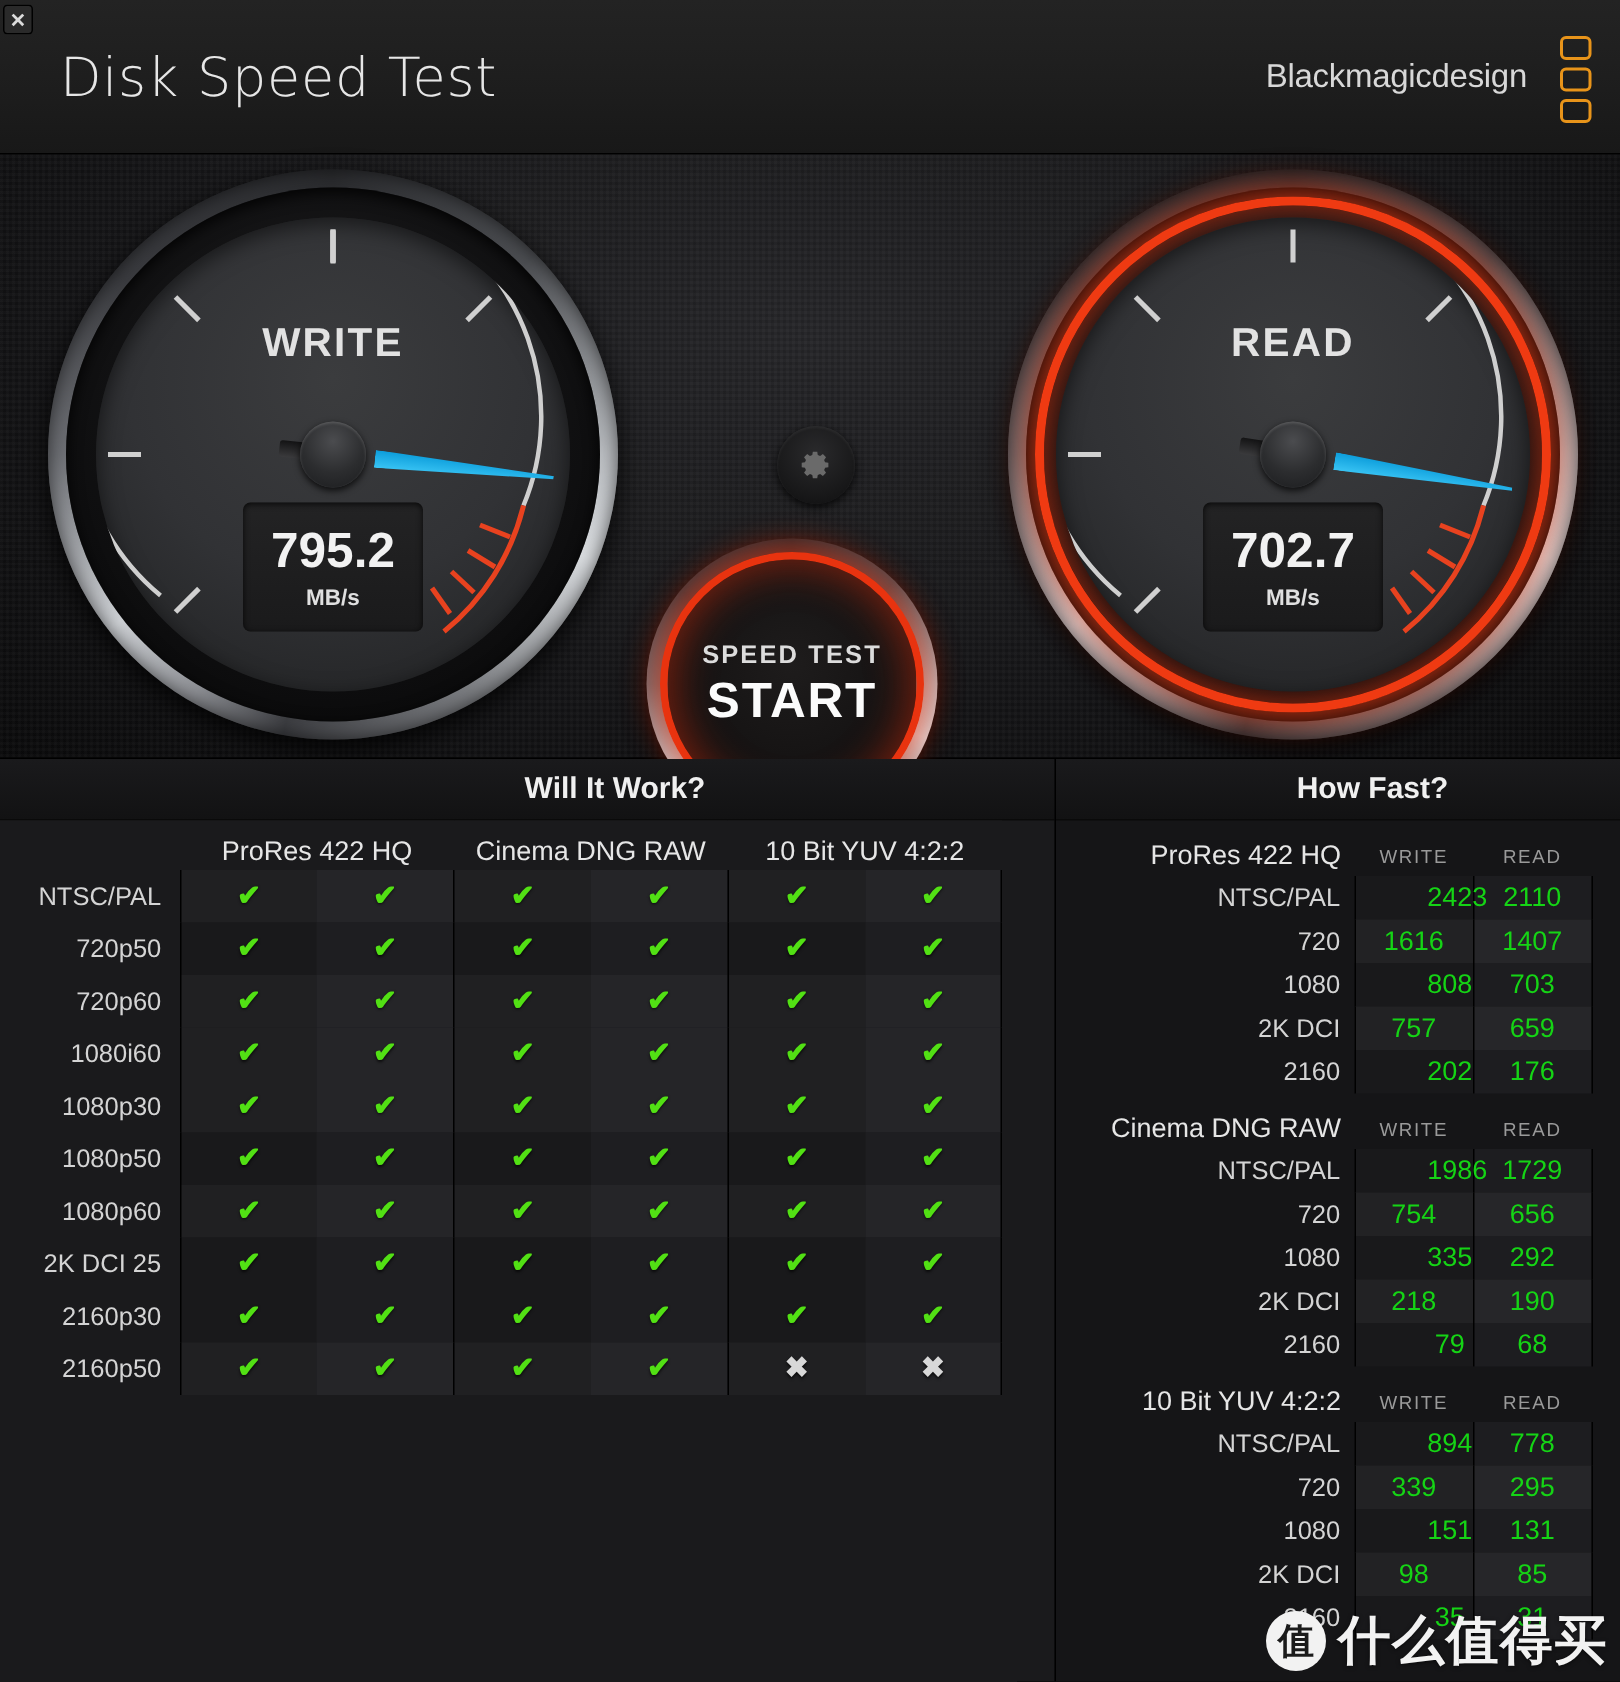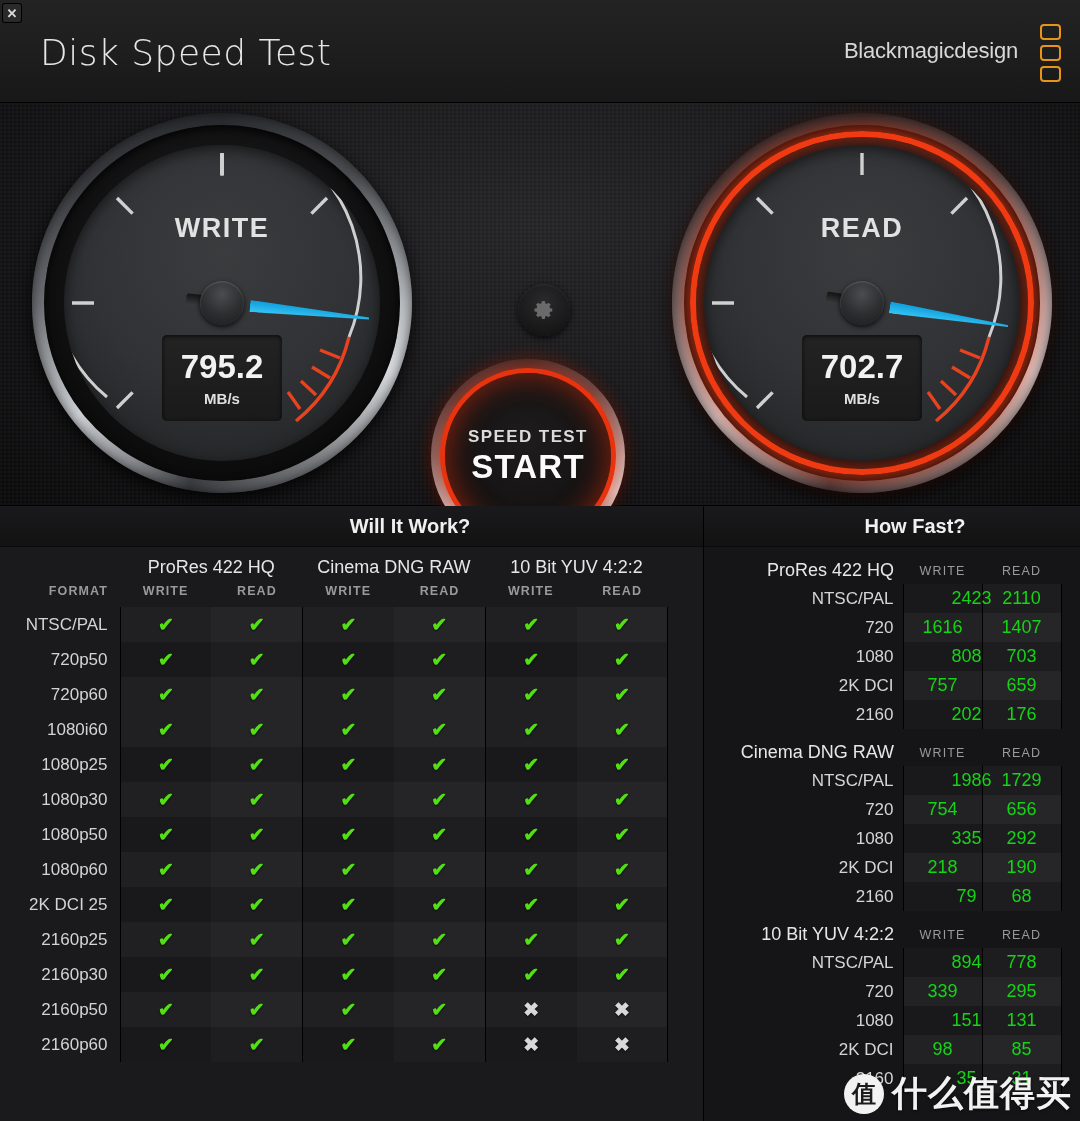--- a/index.html
+++ b/index.html
@@ -372,29 +372,20 @@
           <col class="c">
           <col class="c">
         </colgroup>
       <thead>
         <tr>
           <th class="grp-th"></th>
           <th class="grp-th" colspan="2">ProRes 422 HQ</th>
           <th class="grp-th" colspan="2">Cinema DNG RAW</th>
           <th class="grp-th" colspan="2">10 Bit YUV 4:2:2</th>
         </tr>
-        <tr>
-          <th class="sub-th fmt">FORMAT</th>
-          <th class="sub-th">WRITE</th>
-          <th class="sub-th">READ</th>
-          <th class="sub-th">WRITE</th>
-          <th class="sub-th">READ</th>
-          <th class="sub-th">WRITE</th>
-          <th class="sub-th">READ</th>
-        </tr>
       </thead>
       <tbody id="wiw-body">
           <tr class="r-odd">
             <td class="fmt-cell">NTSC/PAL</td>
             <td class="cell colA grp-start"><span class="mark ok">✔</span></td>
             <td class="cell colB"><span class="mark ok">✔</span></td>
             <td class="cell colA grp-start"><span class="mark ok">✔</span></td>
             <td class="cell colB"><span class="mark ok">✔</span></td>
             <td class="cell colA grp-start"><span class="mark ok">✔</span></td>
             <td class="cell colB grp-end"><span class="mark ok">✔</span></td>
@@ -419,29 +410,20 @@
           </tr>
           <tr class="r-odd">
             <td class="fmt-cell">1080i60</td>
             <td class="cell colA grp-start"><span class="mark ok">✔</span></td>
             <td class="cell colB"><span class="mark ok">✔</span></td>
             <td class="cell colA grp-start"><span class="mark ok">✔</span></td>
             <td class="cell colB"><span class="mark ok">✔</span></td>
             <td class="cell colA grp-start"><span class="mark ok">✔</span></td>
             <td class="cell colB grp-end"><span class="mark ok">✔</span></td>
           </tr>
-          <tr class="r-even">
-            <td class="fmt-cell">1080p25</td>
-            <td class="cell colA grp-start"><span class="mark ok">✔</span></td>
-            <td class="cell colB"><span class="mark ok">✔</span></td>
-            <td class="cell colA grp-start"><span class="mark ok">✔</span></td>
-            <td class="cell colB"><span class="mark ok">✔</span></td>
-            <td class="cell colA grp-start"><span class="mark ok">✔</span></td>
-            <td class="cell colB grp-end"><span class="mark ok">✔</span></td>
-          </tr>
           <tr class="r-odd">
             <td class="fmt-cell">1080p30</td>
             <td class="cell colA grp-start"><span class="mark ok">✔</span></td>
             <td class="cell colB"><span class="mark ok">✔</span></td>
             <td class="cell colA grp-start"><span class="mark ok">✔</span></td>
             <td class="cell colB"><span class="mark ok">✔</span></td>
             <td class="cell colA grp-start"><span class="mark ok">✔</span></td>
             <td class="cell colB grp-end"><span class="mark ok">✔</span></td>
           </tr>
           <tr class="r-even">
@@ -464,49 +446,31 @@
           </tr>
           <tr class="r-even">
             <td class="fmt-cell">2K DCI 25</td>
             <td class="cell colA grp-start"><span class="mark ok">✔</span></td>
             <td class="cell colB"><span class="mark ok">✔</span></td>
             <td class="cell colA grp-start"><span class="mark ok">✔</span></td>
             <td class="cell colB"><span class="mark ok">✔</span></td>
             <td class="cell colA grp-start"><span class="mark ok">✔</span></td>
             <td class="cell colB grp-end"><span class="mark ok">✔</span></td>
           </tr>
-          <tr class="r-odd">
-            <td class="fmt-cell">2160p25</td>
-            <td class="cell colA grp-start"><span class="mark ok">✔</span></td>
-            <td class="cell colB"><span class="mark ok">✔</span></td>
-            <td class="cell colA grp-start"><span class="mark ok">✔</span></td>
-            <td class="cell colB"><span class="mark ok">✔</span></td>
-            <td class="cell colA grp-start"><span class="mark ok">✔</span></td>
-            <td class="cell colB grp-end"><span class="mark ok">✔</span></td>
-          </tr>
           <tr class="r-even">
             <td class="fmt-cell">2160p30</td>
             <td class="cell colA grp-start"><span class="mark ok">✔</span></td>
             <td class="cell colB"><span class="mark ok">✔</span></td>
             <td class="cell colA grp-start"><span class="mark ok">✔</span></td>
             <td class="cell colB"><span class="mark ok">✔</span></td>
             <td class="cell colA grp-start"><span class="mark ok">✔</span></td>
             <td class="cell colB grp-end"><span class="mark ok">✔</span></td>
           </tr>
           <tr class="r-odd">
             <td class="fmt-cell">2160p50</td>
-            <td class="cell colA grp-start"><span class="mark ok">✔</span></td>
-            <td class="cell colB"><span class="mark ok">✔</span></td>
-            <td class="cell colA grp-start"><span class="mark ok">✔</span></td>
-            <td class="cell colB"><span class="mark ok">✔</span></td>
-            <td class="cell colA grp-start"><span class="mark no">✖</span></td>
-            <td class="cell colB grp-end"><span class="mark no">✖</span></td>
-          </tr>
-          <tr class="r-even">
-            <td class="fmt-cell">2160p60</td>
             <td class="cell colA grp-start"><span class="mark ok">✔</span></td>
             <td class="cell colB"><span class="mark ok">✔</span></td>
             <td class="cell colA grp-start"><span class="mark ok">✔</span></td>
             <td class="cell colB"><span class="mark ok">✔</span></td>
             <td class="cell colA grp-start"><span class="mark no">✖</span></td>
             <td class="cell colB grp-end"><span class="mark no">✖</span></td>
           </tr>
         </tbody>
     </table>
   </div>

